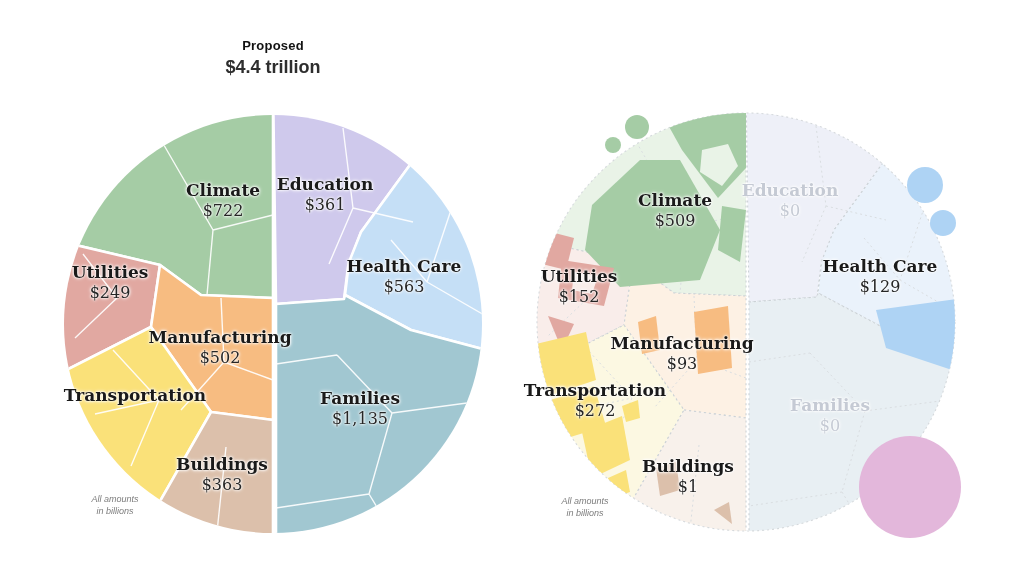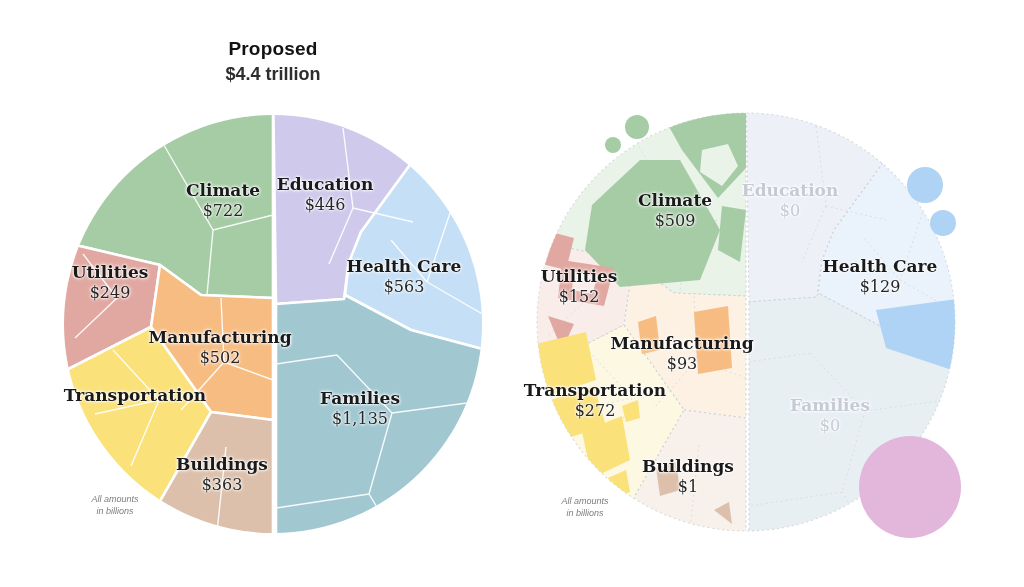--- a/index.html
+++ b/index.html
@@ -1,19 +1,19 @@
 <!DOCTYPE html>
 <html><head>
 <meta charset="utf-8">
 <style>
   html,body{margin:0;padding:0;background:#fff;}
   #page{position:relative;width:1024px;height:587px;background:#ffffff;overflow:hidden;
         font-family:"Liberation Sans",sans-serif;}
   .chart-title{position:absolute;transform:translateX(-50%);text-align:center;white-space:nowrap;}
-  .title-main{font-size:19px;font-weight:700;color:#121212;letter-spacing:.2px;}
+  .title-main{font-size:13px;font-weight:700;color:#121212;letter-spacing:.2px;}
   .title-sub{font-size:18px;font-weight:700;color:#2e2e2e;margin-top:4px;}
   .chart-canvas{position:absolute;width:424px;height:424px;}
   .chart-canvas svg{position:absolute;left:0;top:0;overflow:visible;}
   .cat-label{position:absolute;transform:translate(-50%,-50%);text-align:center;white-space:nowrap;
              font-family:"DejaVu Serif","Liberation Serif",serif;line-height:1.25;
              text-shadow:0 0 2px #fff,0 0 3px #fff,0 0 4px #fff;pointer-events:none;}
   .cat-name{font-size:17px;font-weight:700;color:#1a1a1a;}
   .cat-value{font-size:16px;font-weight:400;color:#262626;}
   .cat-label.faded .cat-name{color:#c5cad4;font-weight:700;}
   .cat-label.faded .cat-value{color:#c5cad4;}
@@ -57,21 +57,21 @@
           M165,335 L156,420 M156,420 L196,452"></path>
       </g>
     </svg>
 
     <div class="cat-label" style="left:162px;top:89px;">
       <div class="cat-name">Climate</div>
       <div class="cat-value">$722</div>
     </div>
     <div class="cat-label" style="left:264px;top:83px;">
       <div class="cat-name">Education</div>
-      <div class="cat-value">$446</div>
+      <div class="cat-value">$361</div>
     </div>
     <div class="cat-label" style="left:343px;top:165px;">
       <div class="cat-name">Health Care</div>
       <div class="cat-value">$563</div>
     </div>
     <div class="cat-label" style="left:49px;top:171px;">
       <div class="cat-name">Utilities</div>
       <div class="cat-value">$249</div>
     </div>
     <div class="cat-label" style="left:159px;top:236px;">

